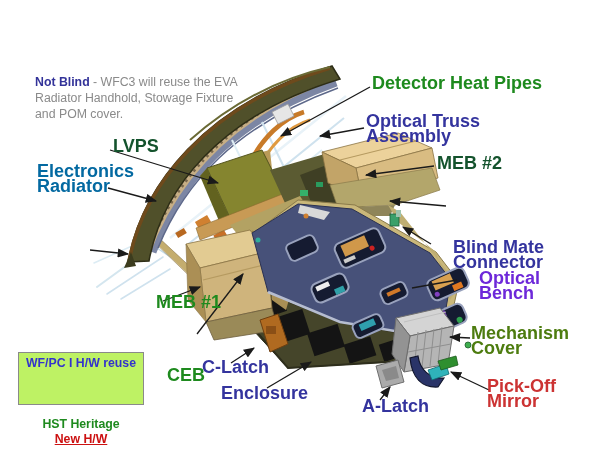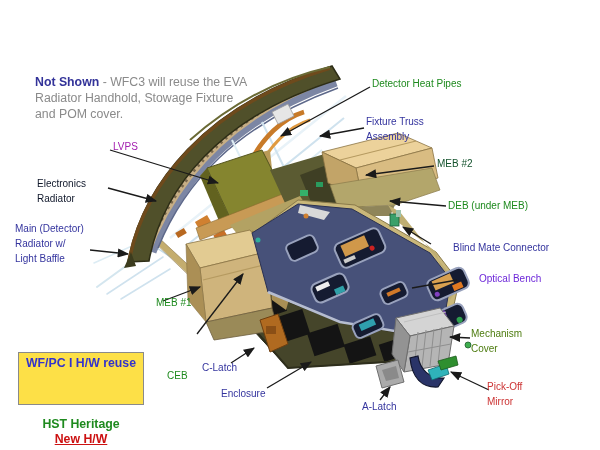--- a/index.html
+++ b/index.html
@@ -2,31 +2,31 @@
 <html><head>
 <meta charset="utf-8">
 <style>
   html,body{margin:0;padding:0;background:#ffffff;}
   .stage{
     position:relative;width:600px;height:450px;background:#ffffff;overflow:hidden;
     font-family:"Liberation Sans", sans-serif;
   }
   .stage svg{position:absolute;left:0;top:0;}
   .lbl{
-    position:absolute;font-weight:normal;font-size:10px;line-height:15px;
+    position:absolute;font-weight:bold;font-size:18px;line-height:15px;
     white-space:pre-line;letter-spacing:0;
   }
   .note{
     position:absolute;left:35px;top:74px;width:218px;
     font-size:12.3px;line-height:16px;color:#8a8a8a;
   }
   .note b{color:#333399;}
   .legend{
     position:absolute;left:18px;top:352px;width:124px;height:48px;
-    border:1px solid #8a8a8a;background:#fde047;text-align:center;
+    border:1px solid #8a8a8a;background:#bef264;text-align:center;
     padding-top:3px;
   }
   .legend div{font-weight:bold;font-size:12.3px;line-height:15px;}
 </style>
 </head>
 <body>
 
 <div class="stage">
 
   <svg width="600" height="450" viewBox="0 0 600 450">
@@ -228,33 +228,29 @@
       <line x1="163" y1="301" x2="200" y2="287" marker-end="url(#ah)"></line>
       <line x1="470" y1="338" x2="450" y2="337" marker-end="url(#ah)"></line>
       <line x1="197" y1="334" x2="243" y2="274" marker-end="url(#ah)"></line>
       <line x1="231" y1="363" x2="254" y2="348" marker-end="url(#ah)"></line>
       <line x1="489" y1="390" x2="451" y2="372" marker-end="url(#ah)"></line>
       <line x1="267" y1="388" x2="311" y2="362" marker-end="url(#ah)"></line>
       <line x1="380" y1="400" x2="390" y2="387" marker-end="url(#ah)"></line>
     </g>
   </svg>
 
-  <div class="note"><b>Not Shown</b><span> - WFC3 will reuse the EVA Radiator Handhold, Stowage Fixture and POM cover.</span></div>
+  <div class="note"><b>Not Blind</b><span> - WFC3 will reuse the EVA Radiator Handhold, Stowage Fixture and POM cover.</span></div>
 
   <div class="lbl" style="left: 372px; top: 76px; color: rgb(30, 138, 30);">Detector Heat Pipes</div>
-  <div class="lbl" style="left: 366px; top: 114px; color: rgb(52, 52, 158);">Fixture Truss
+  <div class="lbl" style="left: 366px; top: 114px; color: rgb(52, 52, 158);">Optical Truss
 Assembly</div>
-  <div class="lbl" style="left: 70px; top: 139px; color: #a21caf; padding-left: 43px;">LVPS</div>
+  <div class="lbl" style="left: 70px; top: 139px; color: #14532d; padding-left: 43px;">LVPS</div>
   <div class="lbl" style="left: 437px; top: 156px; color: #14532d;">MEB #2</div>
-  <div class="lbl" style="left: 37px; top: 176px; color: #0f172a;">Electronics
+  <div class="lbl" style="left: 37px; top: 164px; color: #0369a1;">Electronics
 Radiator</div>
-  <div class="lbl" style="left: 448px; top: 198px; color: rgb(30, 138, 30);">DEB (under MEB)</div>
-  <div class="lbl" style="left: 15px; top: 221px; color: rgb(52, 52, 158);">Main (Detector)
-Radiator w/
-Light Baffle</div>
   <div class="lbl" style="left: 429px; top: 240px; color: rgb(52, 52, 158); margin-left: 24px;">Blind Mate Connector</div>
   <div class="lbl" style="left: 479px; top: 271px; color: #6d28d9;">Optical Bench</div>
   <div class="lbl" style="left: 117px; top: 295px; color: rgb(30, 138, 30); margin-left: 39px;">MEB #1</div>
   <div class="lbl" style="left: 471px; top: 326px; color: #4d7c0f;">Mechanism
 Cover</div>
   <div class="lbl" style="left: 167px; top: 336px; color: rgb(30, 138, 30); margin-top: 32px;">CEB</div>
   <div class="lbl" style="left: 202px; top: 360px; color: rgb(52, 52, 158);">C-Latch</div>
   <div class="lbl" style="left: 487px; top: 379px; color: rgb(204, 51, 51);">Pick-Off
 Mirror</div>
   <div class="lbl" style="left: 221px; top: 386px; color: rgb(52, 52, 158);">Enclosure</div>

